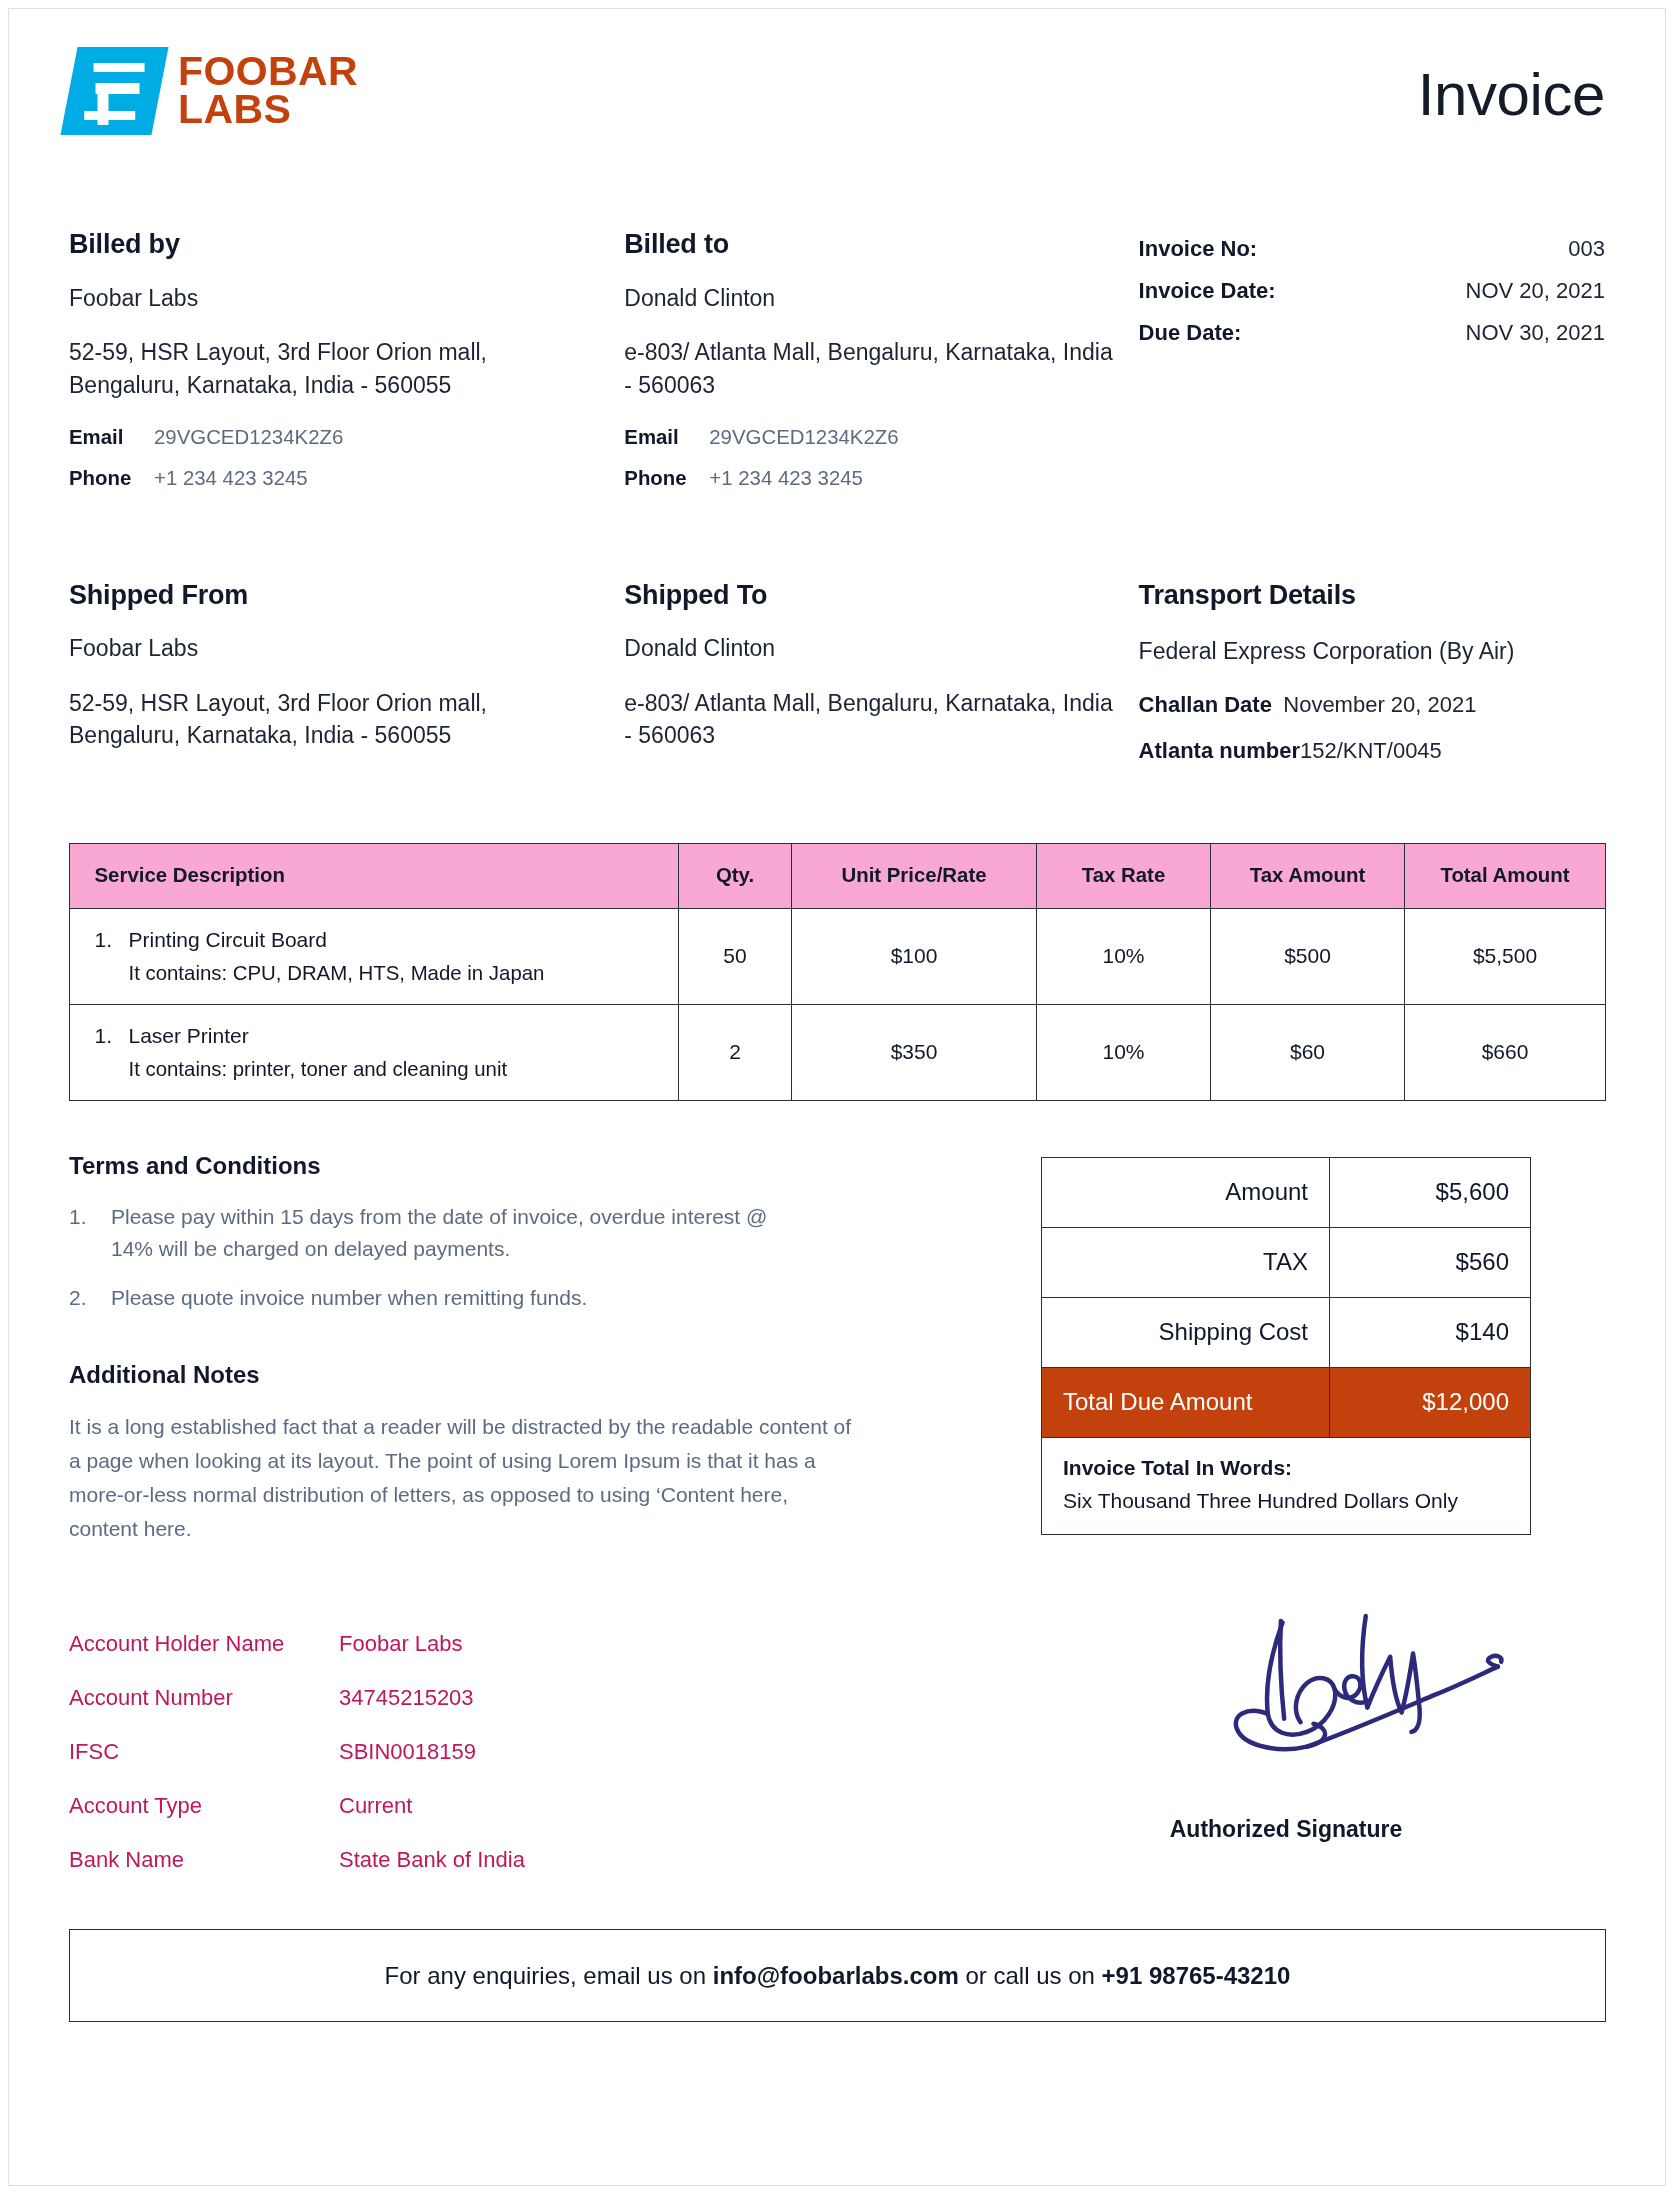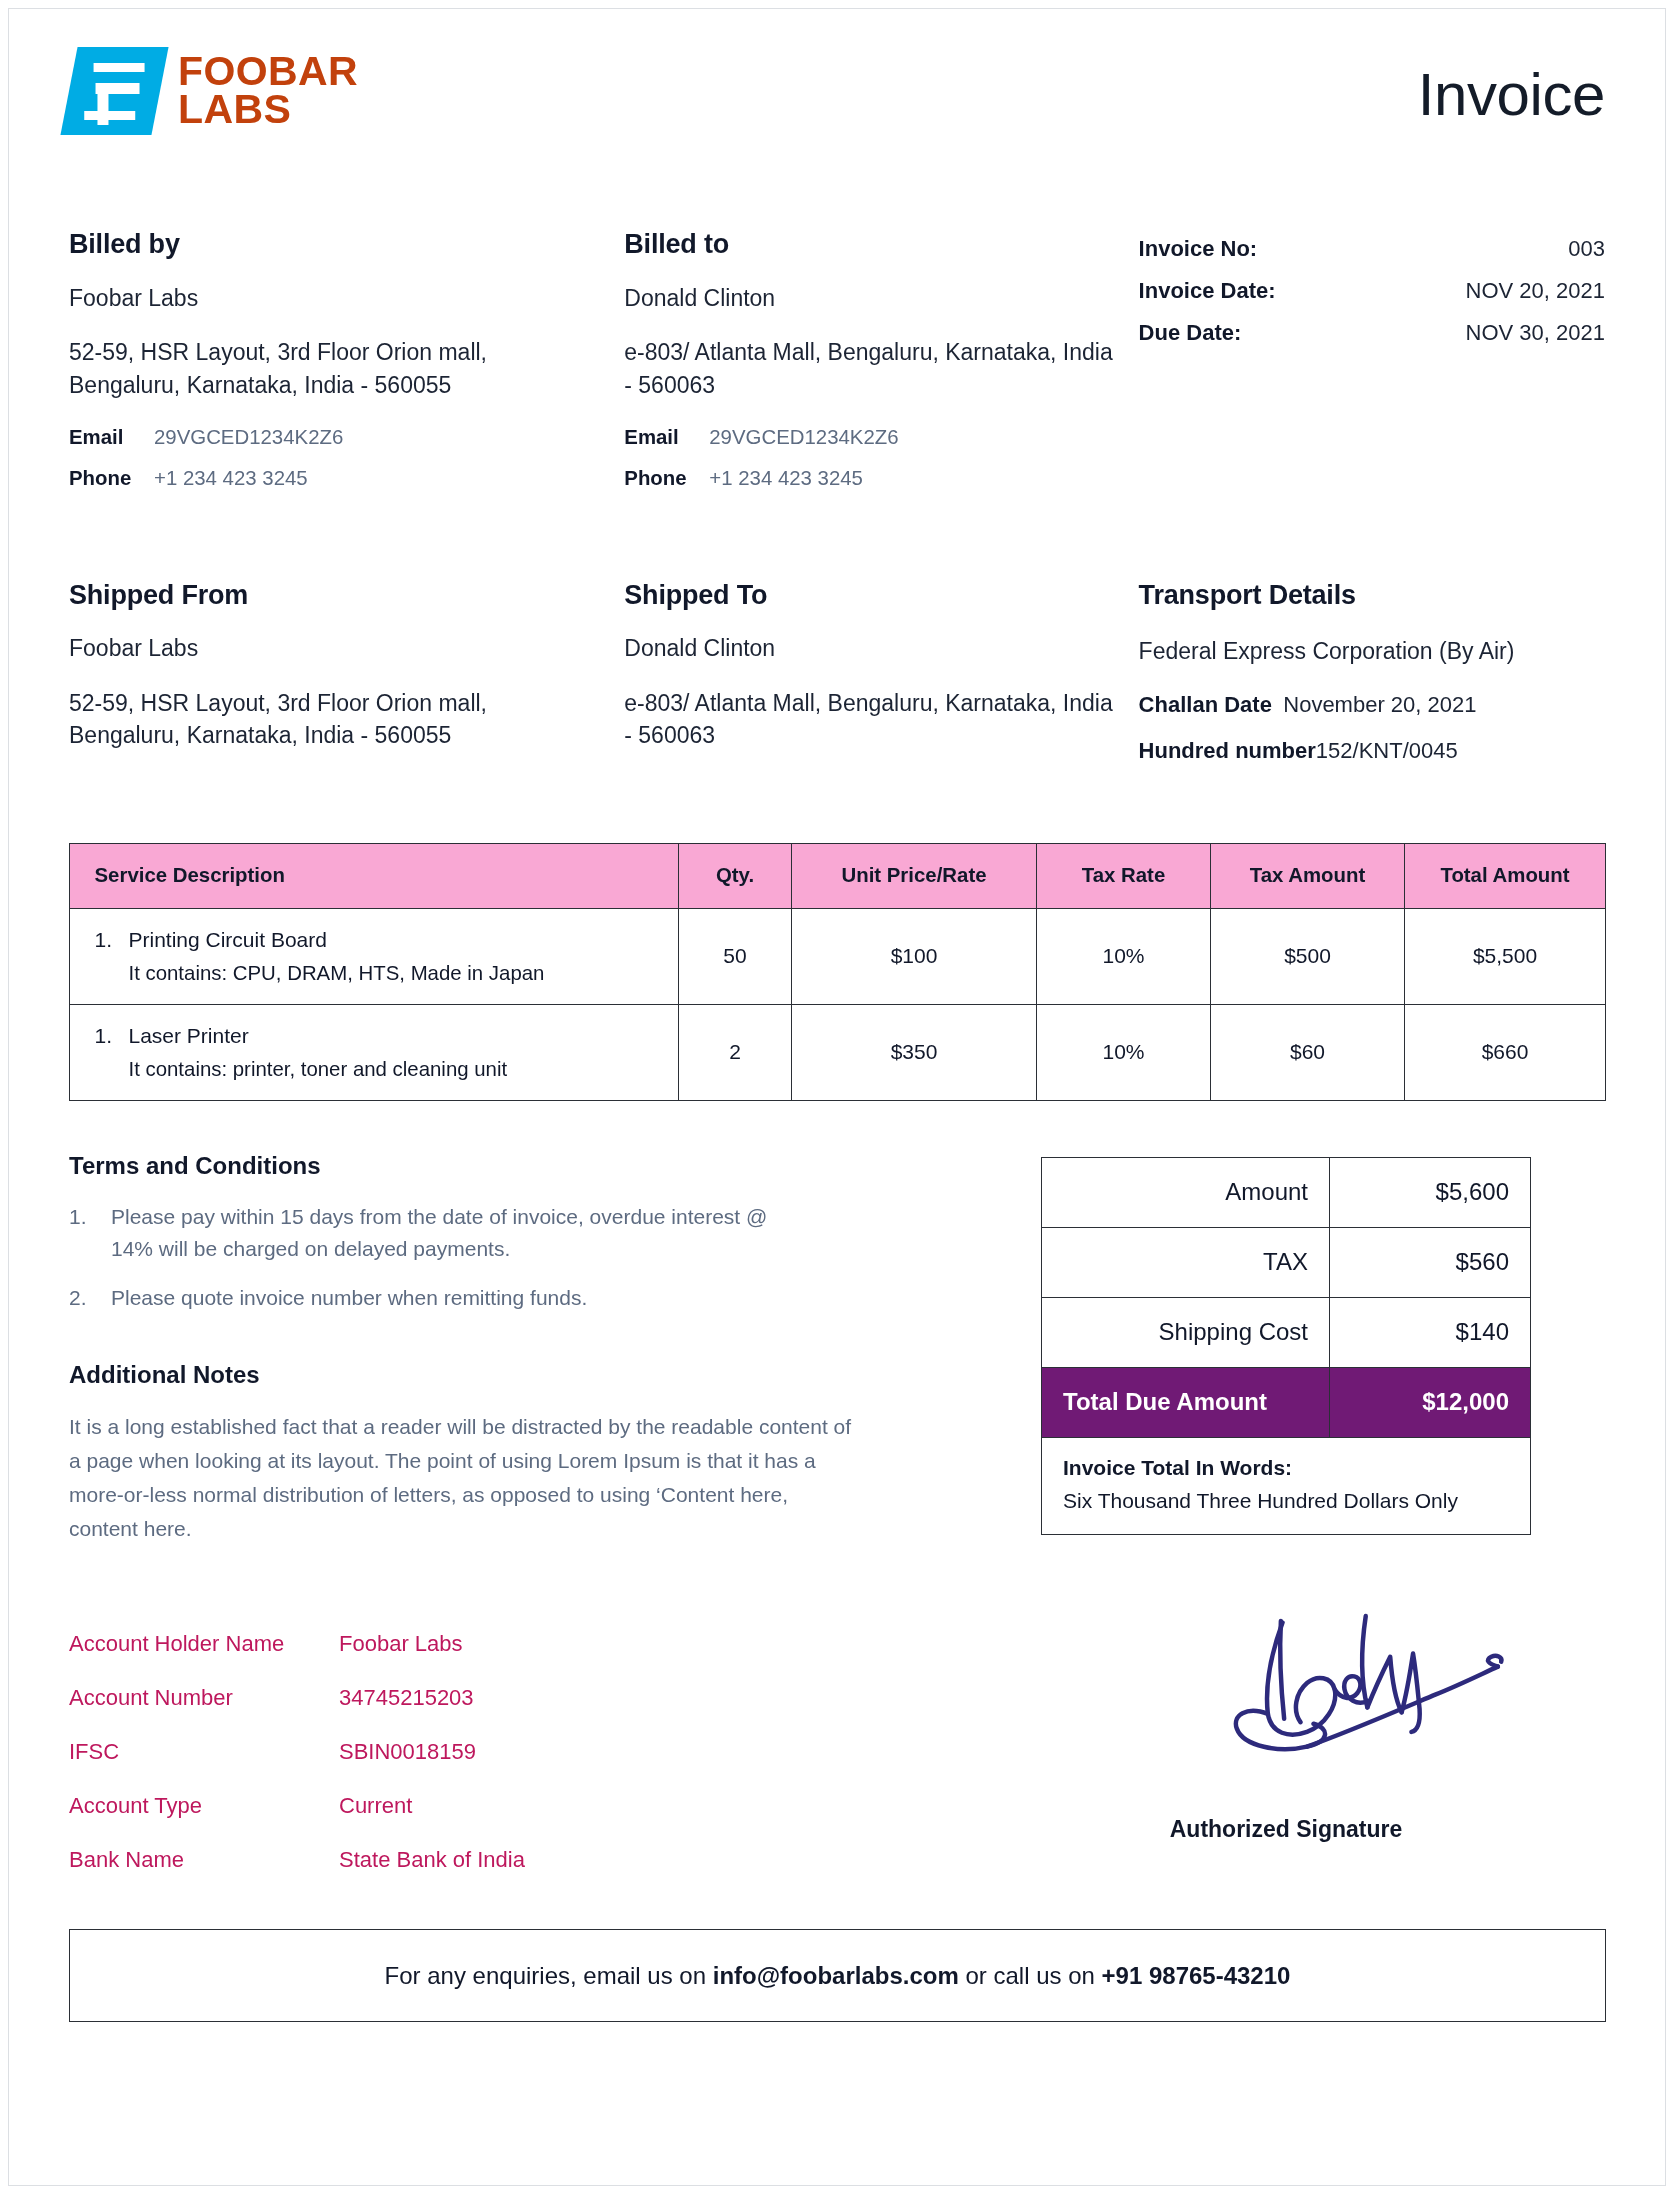--- a/index.html
+++ b/index.html
@@ -216,23 +216,23 @@
   .tot td {
     border: 1.6px solid #2b2f36;
     height: 70px;
     font-size: 24px;
     color: #11182a;
     padding: 0 21px;
   }
   .tot td.lbl { text-align: right; }
   .tot td.val { text-align: right; width: 201px; }
   .tot tr.due td {
-    background: #701a75;
+    background: #c2410c;
     color: #ffffff;
-    font-weight: 700;
+    font-weight: 400;
     border-color: #2b2f36;
   }
   .tot tr.due td.lbl { text-align: left; }
   .tot tr.words td {
     height: auto;
     padding: 18px 21px 21px 21px;
     text-align: left;
   }
   .words-title { font-size: 21px; font-weight: 700; color: #11182a; margin-bottom: 9.8px; }
   .words-val { font-size: 21px; color: #11182a; }
@@ -370,21 +370,21 @@
       </div>
 
       <div class="col-c">
         <div class="blk-title">Transport Details</div>
         <div class="transport-line">Federal Express Corporation (By Air)</div>
         <div class="tkv">
           <span class="tk">Challan Date</span>
           <span class="tv">November 20, 2021</span>
         </div>
         <div class="tkv tight">
-          <span class="tk">Hundred number</span>
+          <span class="tk">Atlanta number</span>
           <span class="tv">152/KNT/0045</span>
         </div>
       </div>
     </div>
 
     <table class="items">
       <colgroup>
         <col style="width:609px">
         <col style="width:113px">
         <col style="width:245px">

